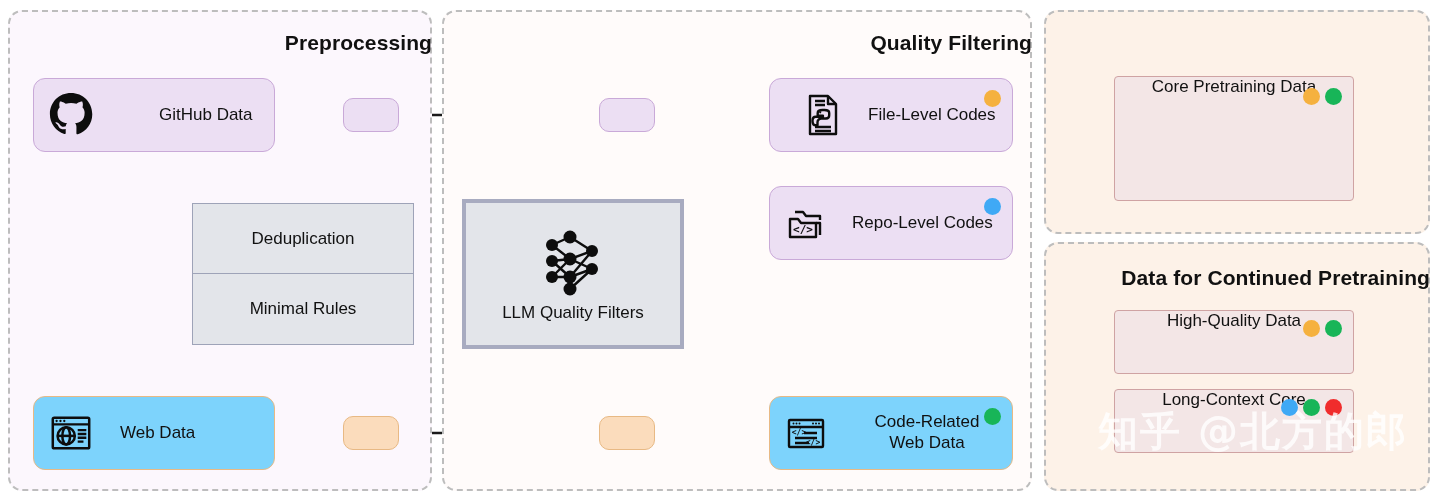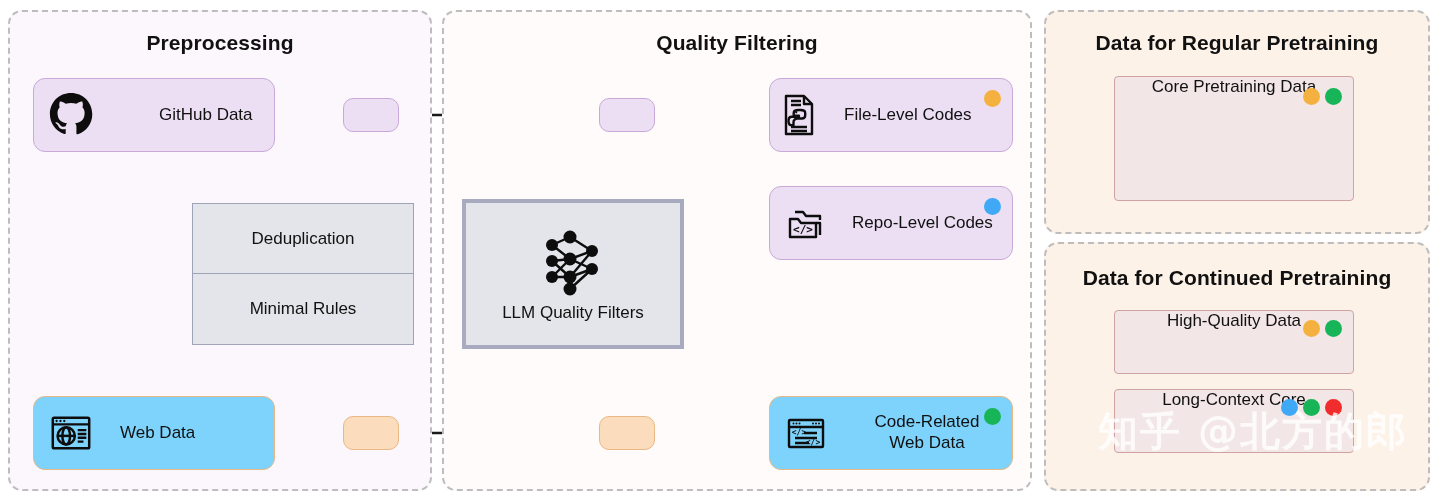--- a/index.html
+++ b/index.html
@@ -8,21 +8,21 @@
     background:#ffffff;
     font-family:"Liberation Sans","DejaVu Sans",sans-serif;
     overflow:hidden;
     position:relative;
   }
   #stage{position:absolute;left:0;top:0;width:1440px;height:501px;}
 
   
   .panel{position:absolute;border:2px dashed #bdbdbd;border-radius:14px;box-sizing:border-box;}
   .panel-title{
-    position:absolute;left:0;right:0;text-align:center;
+    position:absolute;left:0;right:0;text-align:right;
     font-size:21px;font-weight:bold;color:#111111;letter-spacing:.1px;
   }
   #panel-pre   {left:8px;  top:10px; width:424px; height:481px; background:#fcf7fd;}
   #panel-qf    {left:442px;top:10px; width:590px; height:481px; background:#fffbfa;}
   #panel-reg   {left:1044px;top:10px;width:386px; height:224px; background:#fdf2e8;}
   #panel-cont  {left:1044px;top:242px;width:386px;height:249px; background:#fdf2e8;}
 
   
   .node{
     position:absolute;box-sizing:border-box;
@@ -183,21 +183,21 @@
             <circle cx="36" cy="52" r="6.5"></circle>
             <circle cx="36" cy="64" r="6.5"></circle>
           <circle cx="58" cy="26" r="6"></circle>
             <circle cx="58" cy="44" r="6"></circle>
         </g>
       </svg>
     </span>
     <span class="cap">LLM Quality Filters</span>
   </div>
 
-  <div class="node purple" style="left:769px;top:78px;width:244px;height:74px;padding-left:4px;">
+  <div class="node purple" style="left:769px;top:78px;width:244px;height:74px;padding-left:28px;">
     <span class="icon">
       <svg width="48" height="48" viewBox="0 0 48 48">
         <g fill="none" stroke="#0d0d0d" stroke-width="2.4" stroke-linejoin="round">
           <path d="M12 5 H30 L38 13 V43 H12 Z"></path>
           <path d="M30 5 V13 H38"></path>
           <path d="M17 10 H27 M17 14 H27"></path>
           <path d="M17 36 H33 M17 40 H33"></path>
           <path d="M24.5 19c-3.2 0-4.8.9-4.8 3v2.6h5.2v1.1h-7.1c-2.1 0-3.3 1.5-3.3 4.2 0 2.7 1.1 4.3 3.3 4.3h1.7v-3c0-2.1 1.7-3.7 3.8-3.7h4.7c1.8 0 3.2-1.4 3.2-3.2V22c0-2-1.6-3-4.7-3z"></path>
         </g>
         <circle cx="22.2" cy="21.3" r="1.1" fill="#0d0d0d"></circle>
@@ -250,21 +250,20 @@
     <span class="node-label" style="margin-left:22px;text-align:center;width:150px;">
       <span>Code-Related</span><br>
       <span>Web Data</span>
     </span>
     <span class="dots" style="right:11px;top:11px;">
       <span class="dot" style="background:#18b558"></span>
     </span>
   </div>
 
   <div class="panel" id="panel-reg"></div>
-  <div class="panel-title" style="left:1044px;width:386px;top:31px;">Data for Regular Pretraining</div>
 
   <div class="card" style="left:1114px;top:76px;width:240px;height:125px;">
     <span>Core Pretraining Data</span>
     <span class="dots" style="right:11px;top:11px;">
       <span class="dot" style="background:#f5b13f"></span>
       <span class="dot" style="background:#18b558"></span>
     </span>
   </div>
 
   <div class="panel" id="panel-cont"></div>

